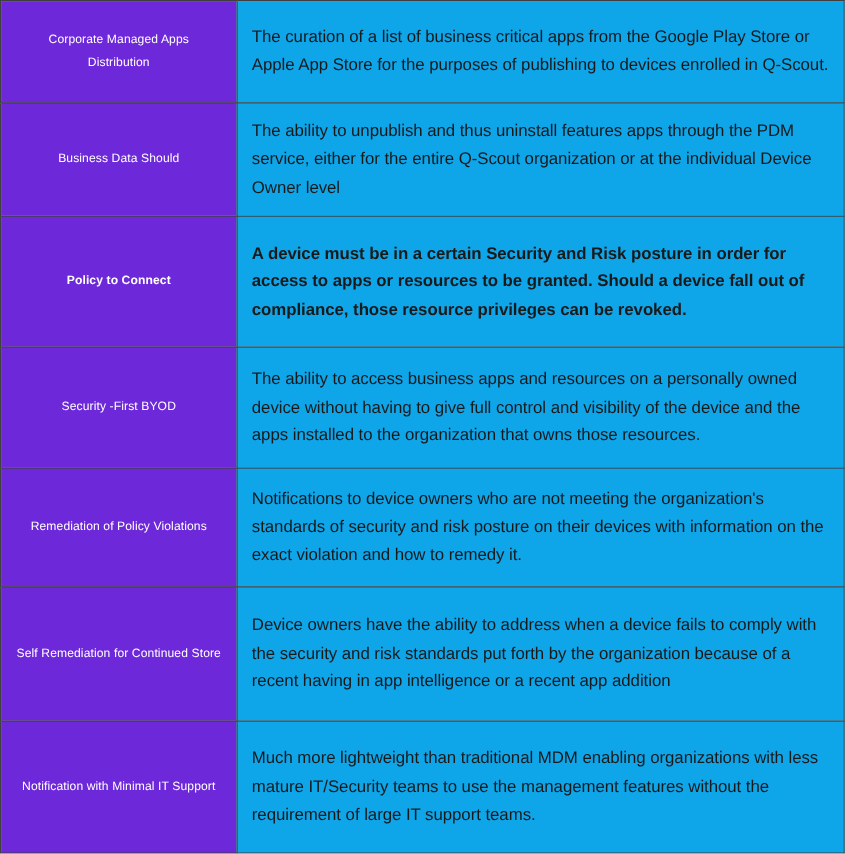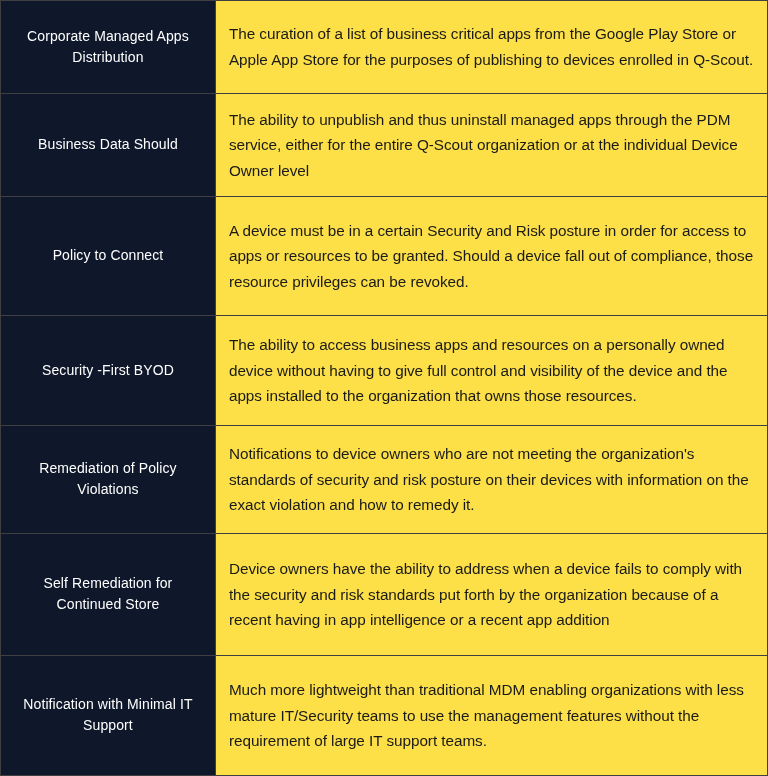--- a/index.html
+++ b/index.html
@@ -24,59 +24,59 @@
   #feature-table tr {
     border: 1px solid #3f3f3f;
   }
   #feature-table td {
     border: 1px solid #3f3f3f;
     vertical-align: middle;
     box-sizing: border-box;
   }
   td.feature-name {
     width: 204px;
-    background: #0f172a;
+    background: #6d28d9;
     color: #ffffff;
     text-align: center;
-    font-size: 14px;
+    font-size: 11px;
     line-height: 21px;
     padding: 4px 14px;
     letter-spacing: 0.1px;
   }
   td.feature-desc {
     width: 524px;
-    background: #fde047;
+    background: #0ea5e9;
     color: #1a1a1a;
     text-align: left;
     font-size: 15.3px;
     line-height: 25.5px;
     padding: 6px 12px 6px 13px;
     letter-spacing: -0.05px;
   }
   
   tr[data-row="0"] td { height: 92px; }
   tr[data-row="1"] td { height: 102px; }
-  tr[data-row="2"] td { height: 118px; }
+  tr[data-row="2"] td { height: 118px; font-weight: bold; }
   tr[data-row="3"] td { height: 109px; }
   tr[data-row="4"] td { height: 107px; }
   tr[data-row="5"] td { height: 121px; }
   tr[data-row="6"] td { height: 119px; }
 </style>
 </head>
 <body>
 
 <table id="feature-table">
   <tbody>
     <tr data-row="0">
       <td class="feature-name">Corporate Managed Apps Distribution</td>
       <td class="feature-desc">The curation of a list of business critical apps from the Google Play Store or Apple App Store for the purposes of publishing to devices enrolled in Q-Scout.</td>
     </tr>
     <tr data-row="1">
       <td class="feature-name">Business Data Should</td>
-      <td class="feature-desc">The ability to unpublish and thus uninstall managed apps through the PDM service, either for the entire Q-Scout organization or at the individual Device Owner level</td>
+      <td class="feature-desc">The ability to unpublish and thus uninstall features apps through the PDM service, either for the entire Q-Scout organization or at the individual Device Owner level</td>
     </tr>
     <tr data-row="2">
       <td class="feature-name">Policy to Connect</td>
       <td class="feature-desc">A device must be in a certain Security and Risk posture in order for access to apps or resources to be granted.  Should a device fall out of compliance, those resource privileges can be revoked.</td>
     </tr>
     <tr data-row="3">
       <td class="feature-name">Security -First BYOD</td>
       <td class="feature-desc">The ability to access business apps and resources on a personally owned device without having to give full control and visibility of the device and the apps installed to the organization that owns those resources.</td>
     </tr>
     <tr data-row="4">

